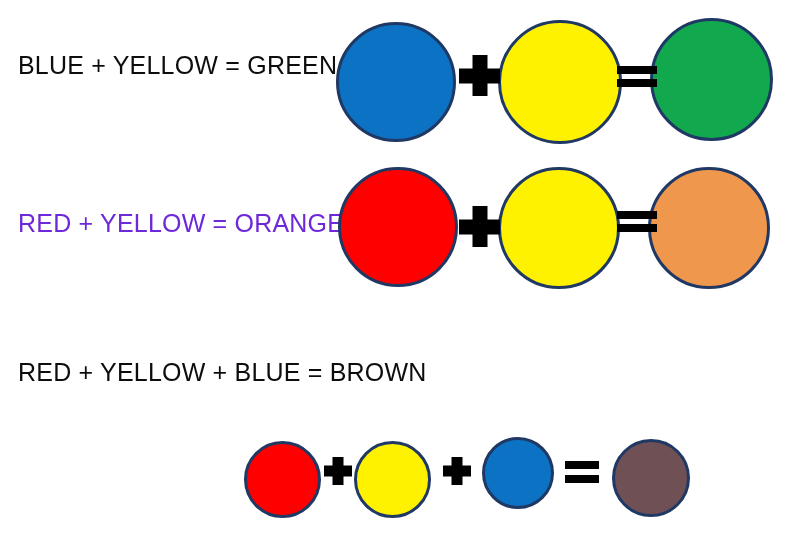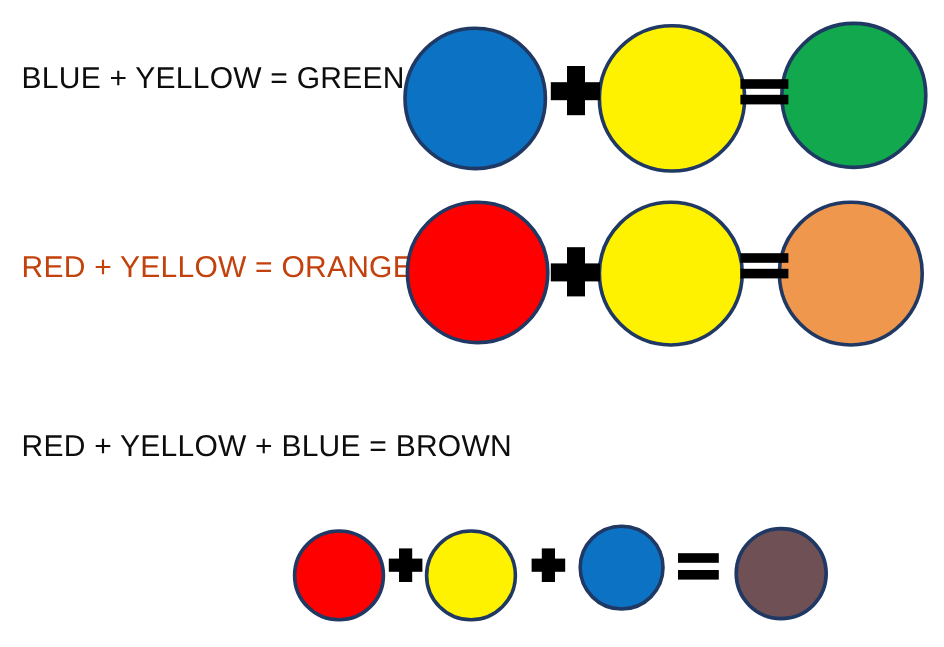--- a/index.html
+++ b/index.html
@@ -75,21 +75,21 @@
     <div class="circle" style="left: 498px; top: 20px; width: 124px; height: 124px; background: rgb(255, 242, 0); border-color: rgb(31, 56, 100);"></div>
     <div class="circle" style="left: 650px; top: 18px; width: 123px; height: 123px; background: rgb(17, 168, 78); border-color: rgb(31, 56, 100);"></div>
     <div class="op op-plus" style="position: absolute; left: 459px; top: 55px; width: 41px; height: 41px;">
       <span class="bar-h" style="height: 15px; background: rgb(0, 0, 0);"></span>
       <span class="bar-v" style="width: 15px; background: rgb(0, 0, 0);"></span>
     </div>
     <div class="op op-equals" style="position: absolute; left: 617px; top: 66px; width: 40px; height: 21px;">
       <span class="bar bar-top" style="height: 8px; background: rgb(0, 0, 0);"></span>
       <span class="bar bar-bottom" style="height: 8px; background: rgb(0, 0, 0);"></span>
     </div>
-    <div class="eq-label" style="left: 18px; top: 211px; color: #c2410c;">RED + YELLOW = ORANGE</div>
+    <div class="eq-label" style="left: 18px; top: 211px; color: #6d28d9;">RED + YELLOW = ORANGE</div>
     <div class="circle" style="left: 338px; top: 167px; width: 120px; height: 120px; background: rgb(255, 0, 0); border-color: rgb(31, 56, 100);"></div>
     <div class="circle" style="left: 498px; top: 167px; width: 122px; height: 122px; background: rgb(255, 242, 0); border-color: rgb(31, 56, 100);"></div>
     <div class="circle" style="left: 648px; top: 167px; width: 122px; height: 122px; background: rgb(239, 151, 77); border-color: rgb(31, 56, 100);"></div>
     <div class="op op-plus" style="position: absolute; left: 459px; top: 206px; width: 41px; height: 41px;">
       <span class="bar-h" style="height: 15px; background: rgb(0, 0, 0);"></span>
       <span class="bar-v" style="width: 15px; background: rgb(0, 0, 0);"></span>
     </div>
     <div class="op op-equals" style="position: absolute; left: 617px; top: 211px; width: 40px; height: 21px;">
       <span class="bar bar-top" style="height: 8px; background: rgb(0, 0, 0);"></span>
       <span class="bar bar-bottom" style="height: 8px; background: rgb(0, 0, 0);"></span>

